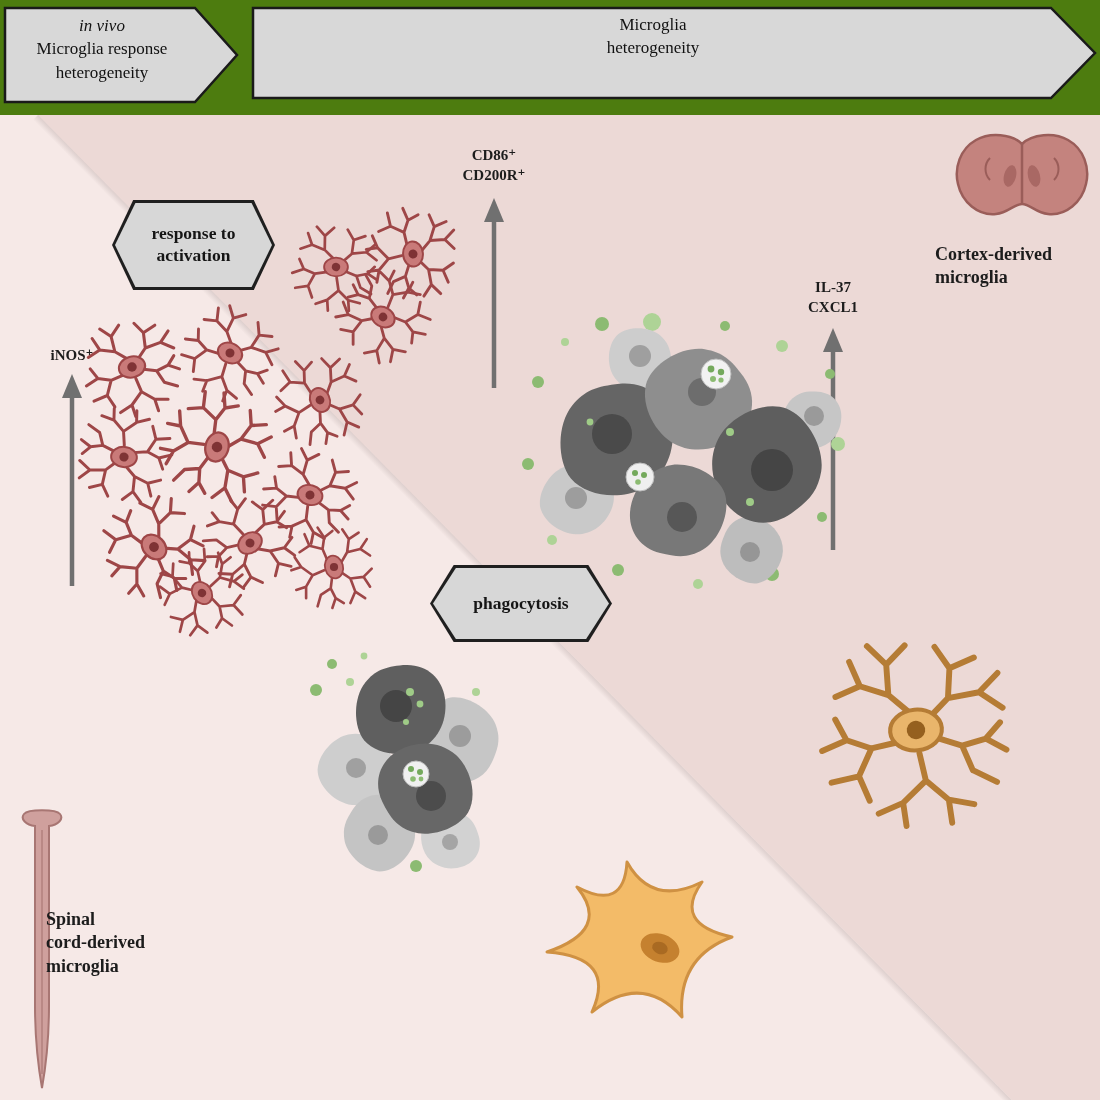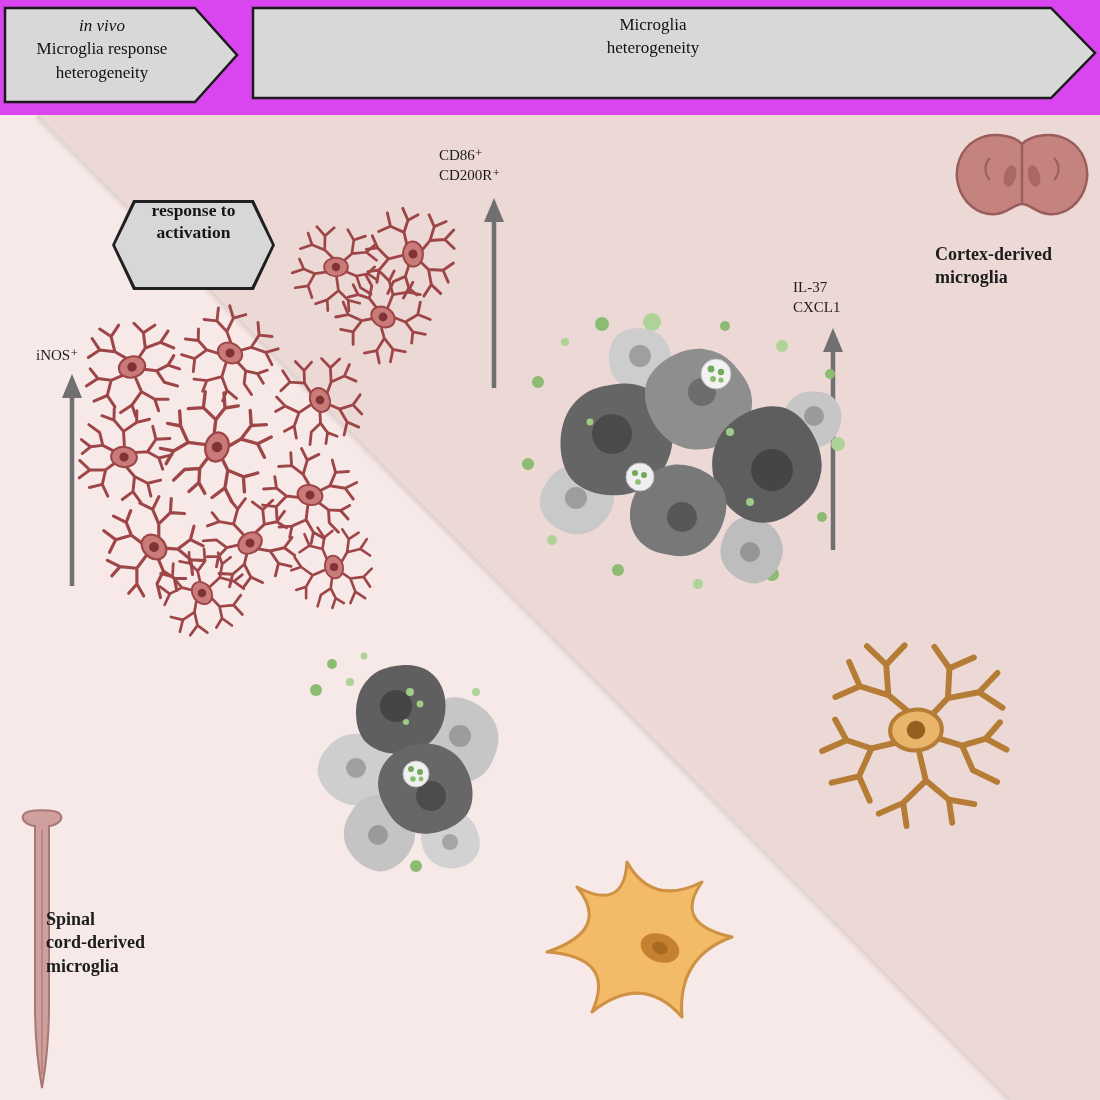--- a/index.html
+++ b/index.html
@@ -1,33 +1,33 @@
 <!DOCTYPE html>
 <html><head>
 <meta charset="utf-8">
 <style>
   * { margin:0; padding:0; box-sizing:border-box; }
   html,body { width:1100px; height:1100px; }
   body { font-family:"Liberation Serif","DejaVu Serif",serif; background:#ffffff; position:relative; }
-  #figure { position:absolute; inset:0; width:1100px; height:1100px; overflow:hidden; background:#d946ef; }
+  #figure { position:absolute; inset:0; width:1100px; height:1100px; overflow:hidden; background:#4d7c0f; }
   .abs { position:absolute; }
   .main { position:absolute; left:0; top:115px; width:1100px; height:985px; background:#f6e9e7; overflow:hidden; }
   .bg-upper { position:absolute; inset:0; background:#ecd9d6; clip-path:polygon(38px 0,100% 0,100% 100%,1012px 100%); }
   .diag-shadow { position:absolute; left:38px; top:0; width:1390px; height:7px;
     background:linear-gradient(180deg, rgba(90,70,70,0.16), rgba(90,70,70,0));
     transform:rotate(45.33deg); transform-origin:0 0; }
-  .hex { position:absolute; display:flex; align-items:flex-start; justify-content:center; }
+  .hex { position:absolute; display:flex; align-items:center; justify-content:center; }
   .hex::before { content:""; position:absolute; inset:0; background:#1f1f1f;
     clip-path:polygon(13% 0,87% 0,100% 50%,87% 100%,13% 100%,0 50%); }
   .hex::after { content:""; position:absolute; inset:3px; background:#d7d7d7;
     clip-path:polygon(13% 0,87% 0,100% 50%,87% 100%,13% 100%,0 50%); }
   .hex span { position:relative; z-index:2; font-weight:bold; font-size:17.5px; text-align:center; line-height:1.25; padding:0 26px; color:#151515; }
   .banner-text { position:absolute; text-align:center; font-size:17px; line-height:1.38; color:#111; }
   .banner-text .it { font-style:italic; }
-  .marker { position:absolute; font-weight:normal; font-size:15px; text-align:left; line-height:1.3; color:#1c1c1c; }
+  .marker { position:absolute; font-weight:bold; font-size:15px; text-align:center; line-height:1.3; color:#1c1c1c; }
   .region-label { position:absolute; font-weight:bold; font-size:18px; text-align:left; line-height:1.3; color:#1c1c1c; }
   .red-cell { --br:#9e4647; --bd:#c97a79; --nu:#7f3335; }
   .orange-cell { --br:#b57c35; --bd:#e9b56b; --nu:#95601f; }
   .arrow line { stroke:#707070; stroke-width:4.5; }
   .arrow polygon { fill:#707070; }
 </style>
 </head>
 <body>
 
 <div id="figure">
@@ -180,20 +180,23 @@
           <circle cx="124" cy="163" r="3" fill="#74a95c"></circle>
         <circle cx="118" cy="170" r="2.8" fill="#8cbb72"></circle>
       </g>
       <g fill="#9fcb87">
         <circle cx="210" cy="120" r="4"></circle>
           <circle cx="230" cy="190" r="4"></circle>
           <circle cx="70" cy="110" r="3.4"></circle>
       </g>
     </svg>
 
+    <div class="hex" style="left:430px;top:450px;width:182px;height:77px">
+      <span>phagocytosis</span>
+    </div>
 
     <svg class="abs" style="left:298px;top:533px" width="215" height="235" viewBox="0 0 215 235">
       <g>
         <circle cx="34" cy="16" r="5" fill="#8cbb72"></circle>
         <circle cx="52" cy="34" r="4" fill="#aed396"></circle>
         <circle cx="18" cy="42" r="6" fill="#8cbb72"></circle>
         <circle cx="66" cy="8" r="3.4" fill="#aed396"></circle>
         <circle cx="118" cy="218" r="6" fill="#8cbb72"></circle>
         <circle cx="178" cy="44" r="4" fill="#aed396"></circle>
       </g>

